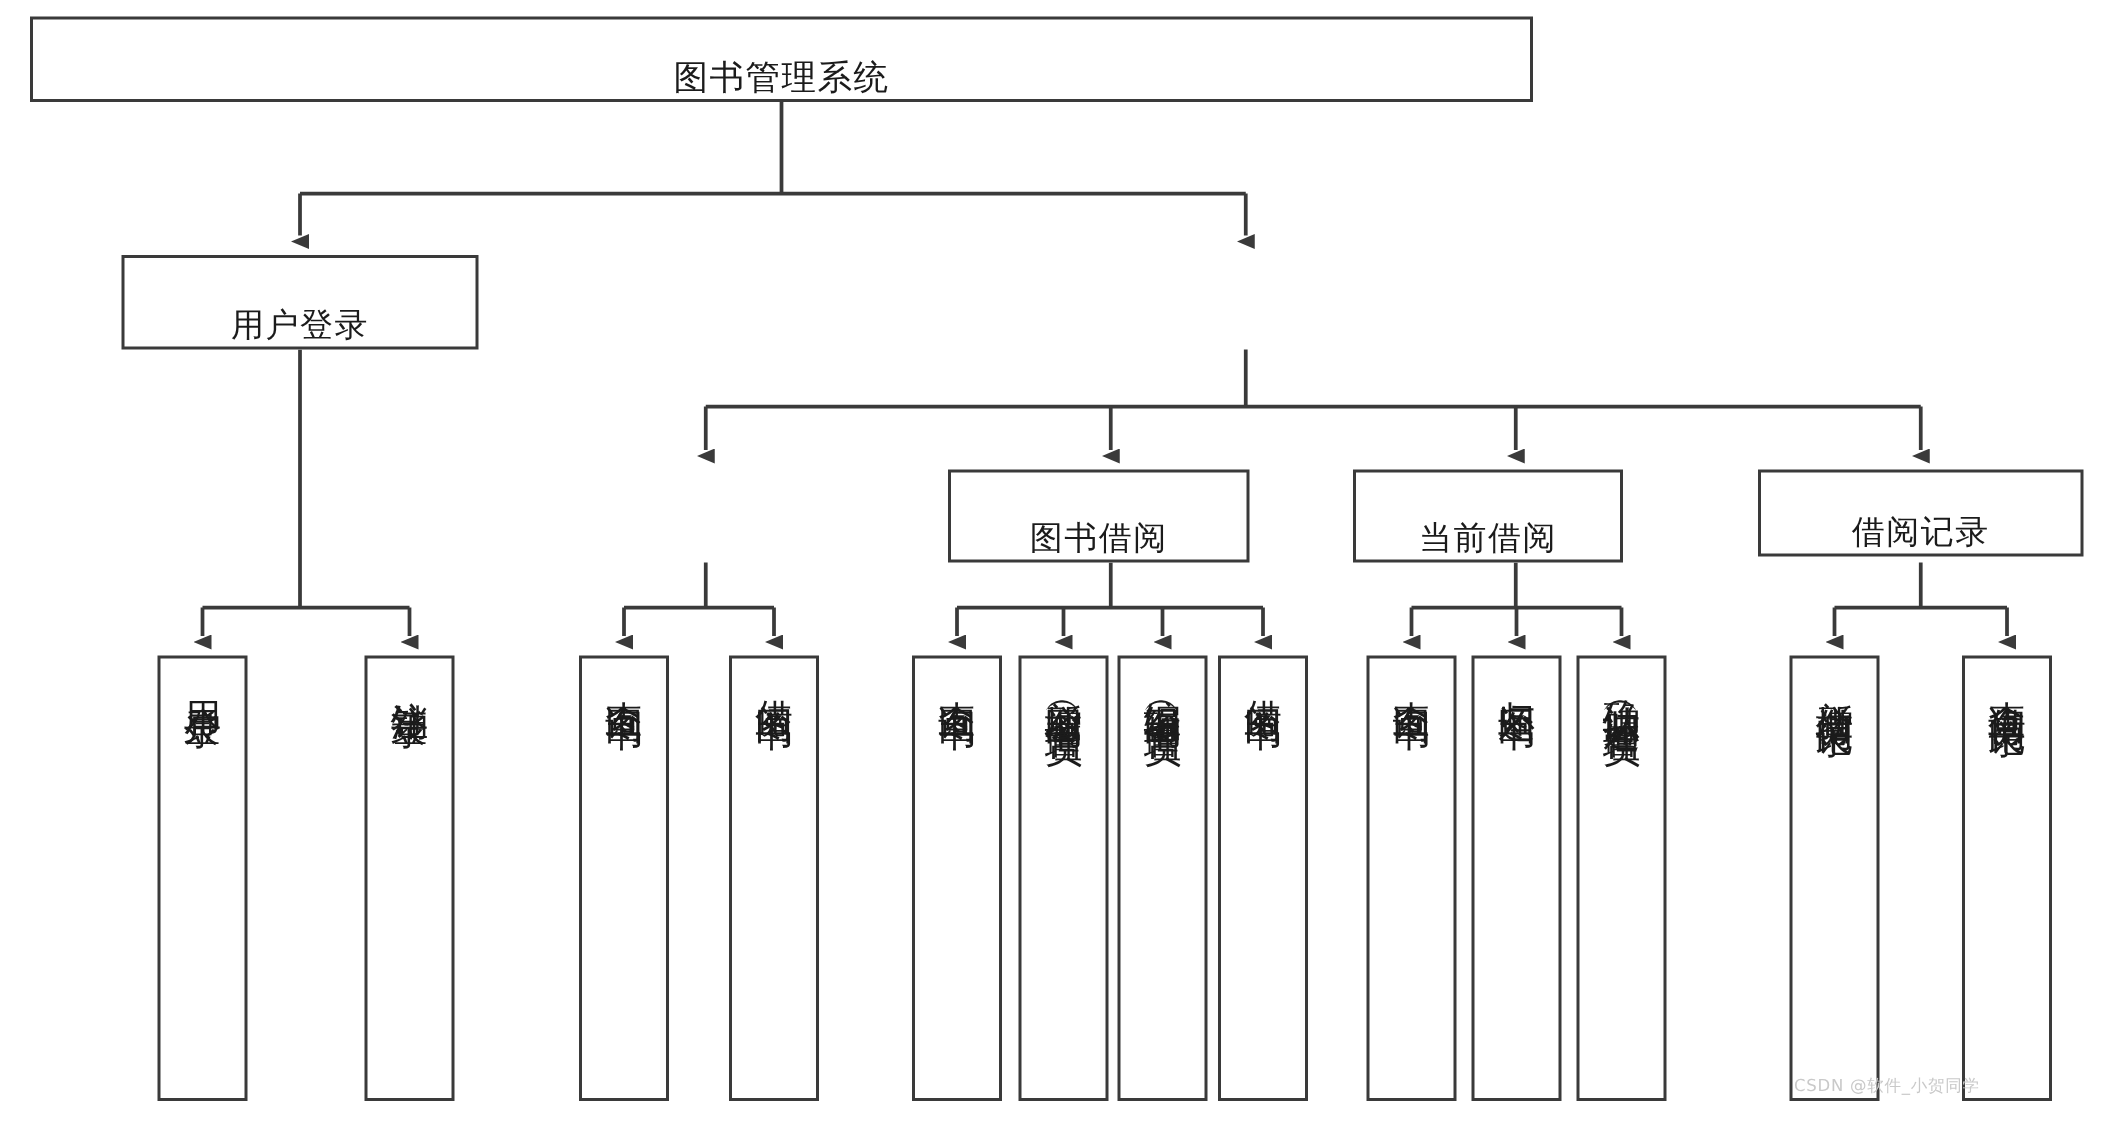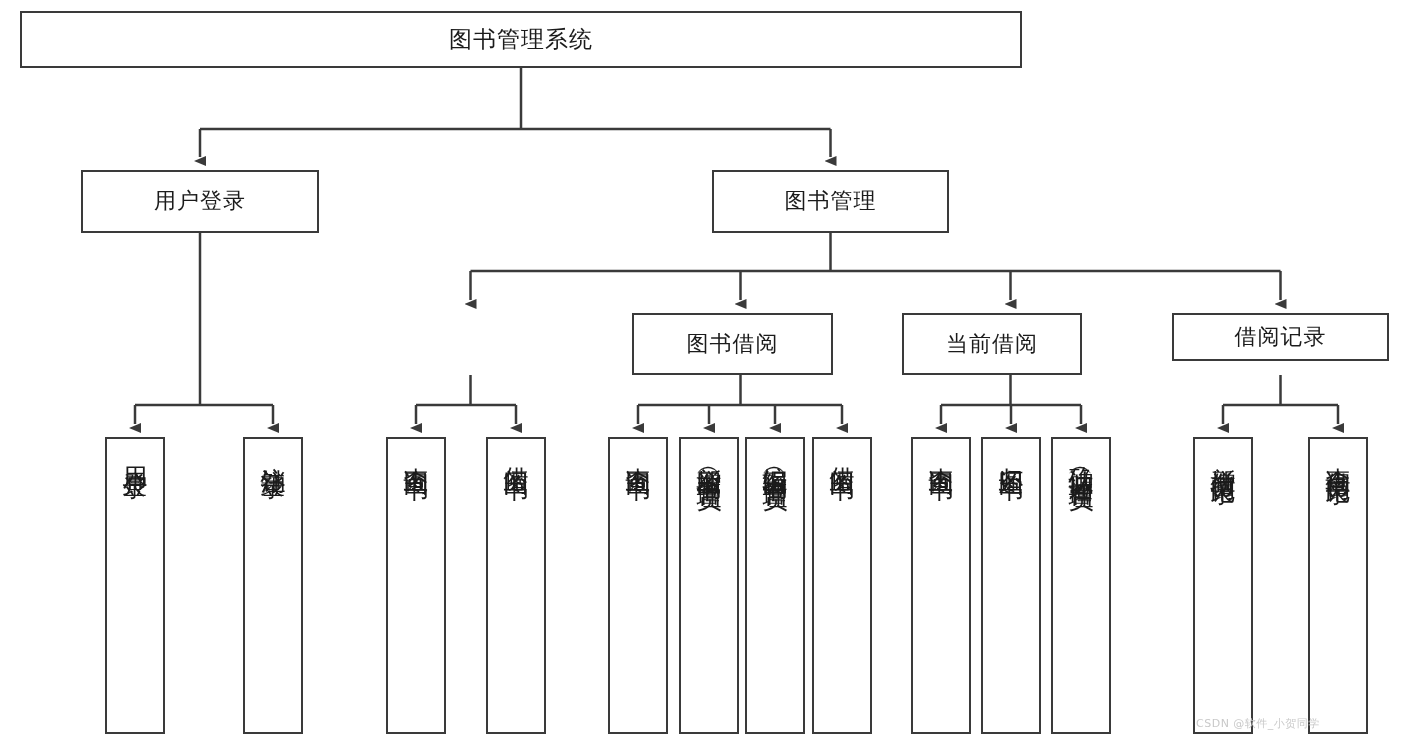--- a/index.html
+++ b/index.html
@@ -21,21 +21,21 @@
     width:1405px;
     height:747px;
     pointer-events:none;
   }
   .node{
     position:absolute;
     box-sizing:border-box;
     background:#ffffff;
     border:2px solid #3a3a3a;
     display:flex;
-    align-items:center;
+    align-items:flex-end;
     justify-content:center;
     z-index:2;
   }
   .node .label{
     color:#1b1b1b;
     line-height:1.12;
     text-align:center;
     white-space:pre;
   }
   
@@ -115,31 +115,28 @@
       </g>
   </svg>
 
   <div class="node horiz root" style="left: 20px; top: 11px; width: 1002px; height: 57px;">
     <span class="label">图书管理系统</span>
   </div>
 
   <div class="node horiz" style="left: 81px; top: 170px; width: 238px; height: 63px;">
     <span class="label">用户登录</span>
   </div>
-  <div class="node horiz" style="left: 712px; top: 170px; width: 237px; height: 63px;">
-    <span class="label">图书管理</span>
-  </div>
 
   <div class="node horiz" style="left: 632px; top: 313px; width: 201px; height: 62px;">
     <span class="label">图书借阅</span>
   </div>
   <div class="node horiz" style="left: 902px; top: 313px; width: 180px; height: 62px;">
     <span class="label">当前借阅</span>
   </div>
-  <div class="node horiz" style="left: 1172px; top: 313px; width: 217px; height: 48px;">
+  <div class="node horiz" style="left: 1172px; top: 313px; width: 217px; height: 58px;">
     <span class="label">借阅记录</span>
   </div>
 
   <div class="node vert" style="left: 105px; top: 437px; width: 60px; height: 297px;">
     <span class="label">用户登录</span>
   </div>
   <div class="node vert" style="left: 243px; top: 437px; width: 60px; height: 297px;">
     <span class="label">注销登录</span>
   </div>
   <div class="node vert" style="left: 386px; top: 437px; width: 60px; height: 297px;">

